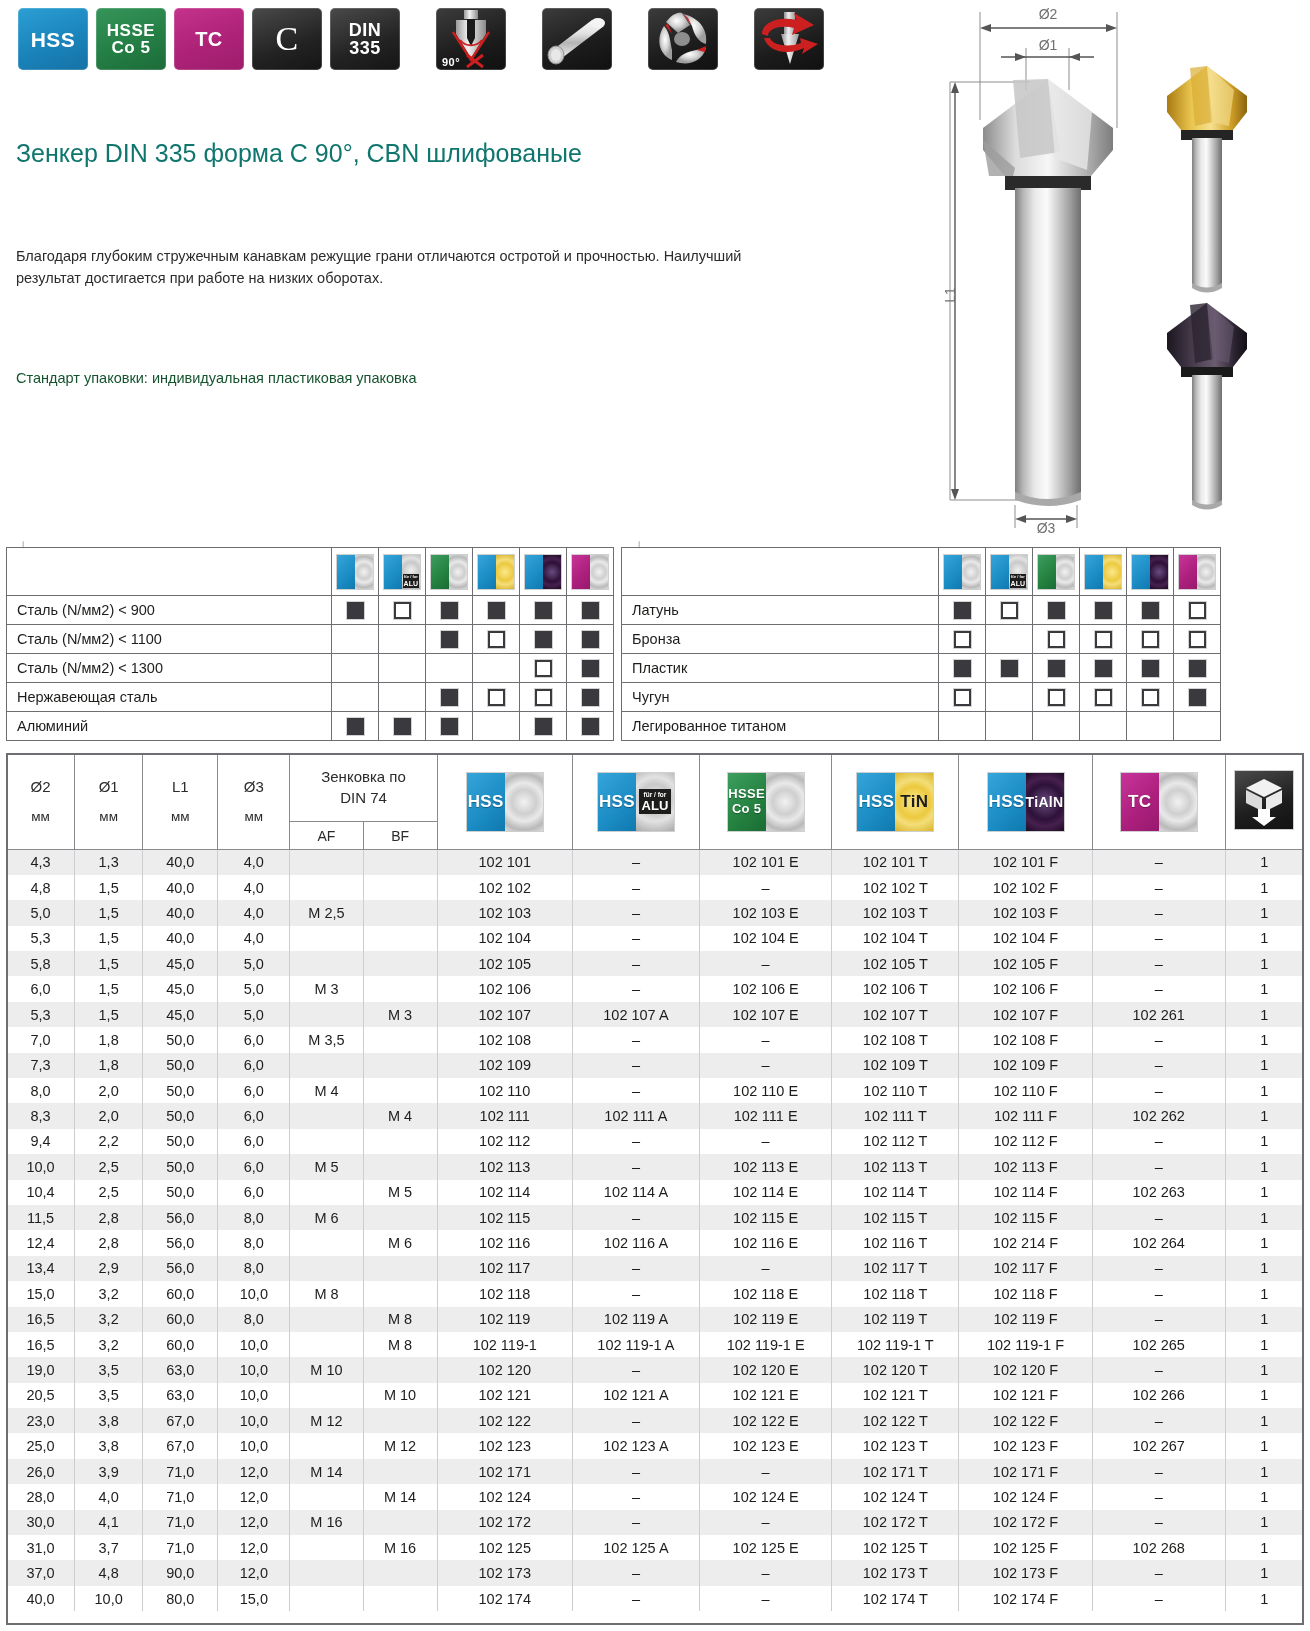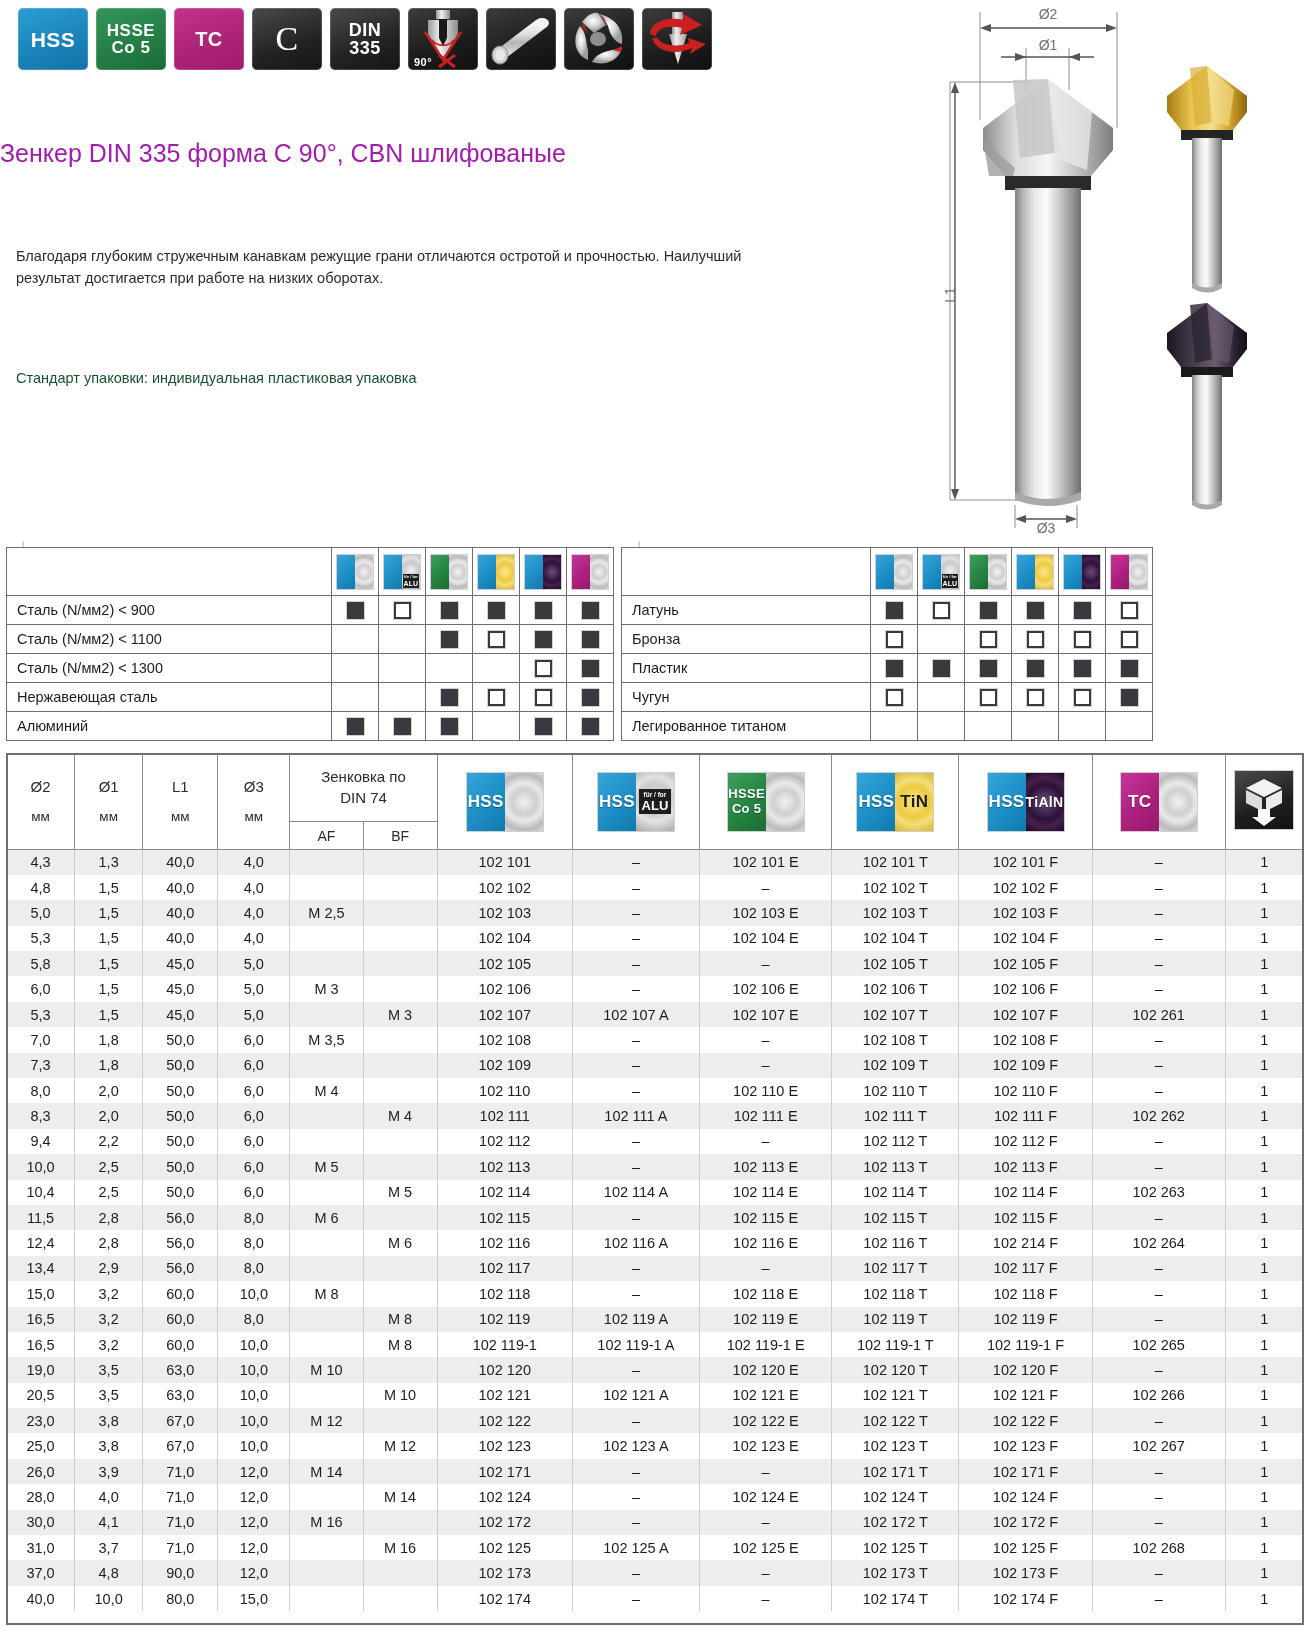--- a/index.html
+++ b/index.html
@@ -26,48 +26,48 @@
   .badge .inner { position:relative; z-index:3; }
   .b-hss  { background:linear-gradient(160deg,#2b9fd4 0%,#1a84bb 55%,#1572a6 100%); font-size:21px; }
   .b-hsse { background:linear-gradient(160deg,#36955a 0%,#247f45 55%,#1d6b39 100%); font-size:17px; }
   .b-hsse .l1{ display:block; } .b-hsse .l2{ display:block; }
   .b-tc   { background:linear-gradient(160deg,#c4338c 0%,#ae2278 55%,#9d1d6c 100%); font-size:20px; }
   .b-dark { background:linear-gradient(160deg,#4a4a4a 0%,#232323 60%,#151515 100%); font-size:20px; }
   .b-dark.c-glyph { font-size:34px; font-family:"Liberation Serif", serif; font-weight:normal; }
   .b-din .l1, .b-din .l2 { display:block; font-size:18px; }
 
   
-  .gb { background:linear-gradient(160deg,#3c3c3c 0%,#1c1c1c 60%,#101010 100%); }
+  .gb { background:linear-gradient(160deg,#3c3c3c 0%,#1c1c1c 60%,#101010 100%);margin-left:28px; }
   .gb svg { position:absolute; left:0; top:0; }
 
   
   #page-title {
-    position:absolute; left:0; top:122px; width:800px;
-    font-size:25px; font-weight:normal; color:#a21caf; letter-spacing:0;
+    position:absolute; left:16px; top:122px; width:800px;
+    font-size:25px; font-weight:normal; color:#0f766e; letter-spacing:0;
   }
   #desc {
     position:absolute; left:16px; top:230px; width:760px;
     font-size:14.5px; line-height:1.55; color:#2b2b2b;
   }
   #packaging {
     position:absolute; left:16px; top:353px; width:760px;
     font-size:14.5px; line-height:1.5; color:#14532d;
   }
 
   
   #product-figure { position:absolute; left:855px; top:0px; width:455px; height:535px; }
   #product-figure svg { display:block; }
 
   
   .mat-table {
     position:absolute; border-collapse:collapse; table-layout:fixed;
     font-size:14.5px;
   }
   #mat-table-left  { left:6px;   top:547px; width:608px; }
-  #mat-table-right { left:621px; top:547px; width:532px; }
+  #mat-table-right { left:621px; top:547px; width:600px; }
   .mat-table td { border:1px solid #6d6d72; height:29px; padding:0; }
   .mat-table .mlabel { padding-left:10px; text-align:left; color:#1d1d1b; font-size:14.5px; white-space:nowrap; }
   .mat-table .mcell  { text-align:center; vertical-align:middle; width:47px; }
   .mat-table .hdr td { height:48px; }
 
   .tick-full, .tick-open {
     display:inline-block; width:17px; height:17px; vertical-align:middle;
   }
   .tick-full { background:#3a3a3e; box-shadow:0 0 0 1px #d2d2d2; }
   .tick-open { background:#fff; border:2.5px solid #3a3a3e; box-shadow:0 0 0 1px #d2d2d2; }

